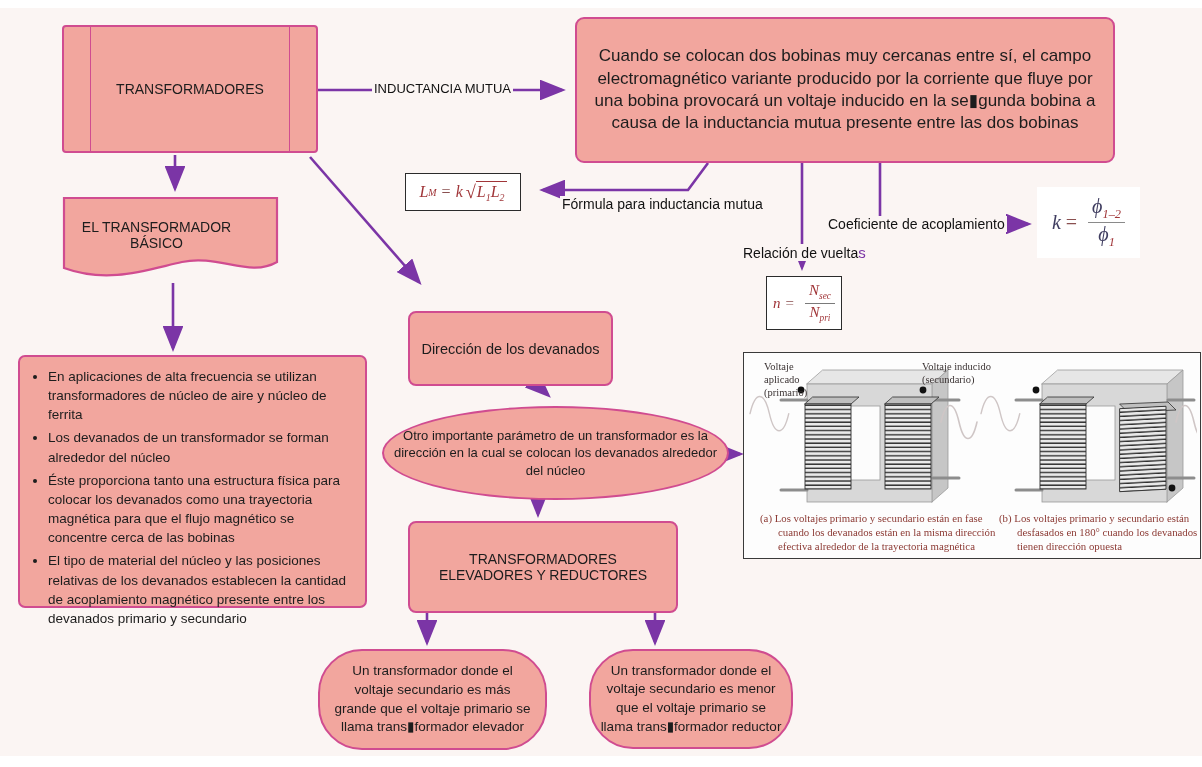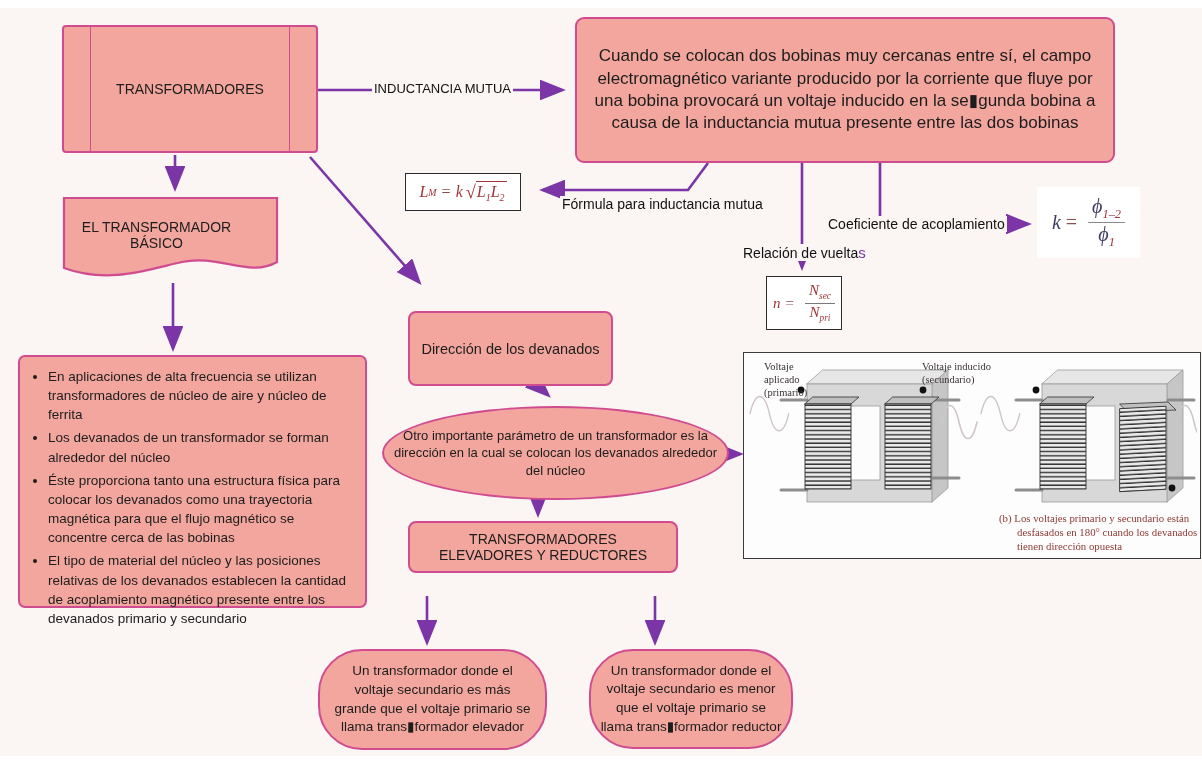--- a/index.html
+++ b/index.html
@@ -114,21 +114,21 @@
 </div>
 
 <div class="node shape" style="left:408px;top:291px;width:205px;height:75px;font-size:14.5px;border-radius:8px;margin-top:20px;">
   <span>Dirección de los devanados</span>
 </div>
 
 <div class="node shape ellipse" style="left:382px;top:406px;width:347px;height:94px;font-size:13px;line-height:1.35;padding:0 6px;">
   <span>Otro importante parámetro de un transformador es la dirección en la cual se colocan los devanados alrededor del núcleo</span>
 </div>
 
-<div class="node shape" style="left:408px;top:521px;width:270px;height:52px;font-size:14px;padding:0 12px;border-radius:8px;">
+<div class="node shape" style="left:408px;top:521px;width:270px;height:92px;font-size:14px;padding:0 12px;border-radius:8px;">
   <span>TRANSFORMADORES ELEVADORES Y REDUCTORES</span>
 </div>
 
 <div class="node shape stadium" style="left:318px;top:649px;width:229px;height:101px;font-size:13.5px;line-height:1.38;padding:0 12px;">
   <span>Un transformador donde el voltaje secundario es más grande que el voltaje primario se llama trans▮formador elevador</span>
 </div>
 
 <div class="node shape stadium" style="left:589px;top:649px;width:204px;height:100px;font-size:13.5px;line-height:1.38;padding:16px 8px;">
   <span>Un transformador donde el voltaje secundario es menor que el voltaje primario se llama trans▮formador reductor</span>
 </div>
@@ -210,14 +210,15 @@
       <path d="M140,50 L188,48 L196,56 L148,58 Z" fill="#bfbfbf" stroke="#2e2e2e" stroke-width="0.8"></path>
       <rect x="140" y="52" width="46" height="83" fill="url(#coil)" stroke="#2e2e2e" stroke-width="0.9" transform="skewY(-3) translate(0,10)"></rect>
       <circle cx="56" cy="36" r="3.4" fill="#111"></circle>
       <circle cx="192" cy="134" r="3.4" fill="#111"></circle>
       <path d="M8,70 C 14,44 24,44 30,70 C 36,96 46,96 52,70" transform="translate(-6,-2) scale(0.88)" fill="none" stroke="#cfc6c6" stroke-width="1.6"></path>
       <path d="M196,68 C 201,46 209,46 214,68 C 219,90 227,90 232,68" fill="none" stroke="#cfc6c6" stroke-width="1.6"></path>
     </g>
   </svg>
   <div class="fig-label" style="left:20px;top:7px;width:60px;">Voltaje aplicado (primario)</div>
   <div class="fig-label" style="left:178px;top:7px;width:70px;">Voltaje inducido (secundario)</div>
+  <div class="fig-caption" style="left:16px;top:158px;width:232px;">(a) Los voltajes primario y secundario están en fase cuando los devanados están en la misma dirección efectiva alrededor de la trayectoria magnética</div>
   <div class="fig-caption" style="left:255px;top:158px;width:188px;">(b) Los voltajes primario y secundario están desfasados en 180° cuando los devanados tienen dirección opuesta</div>
 </div>
 
 </body></html>

